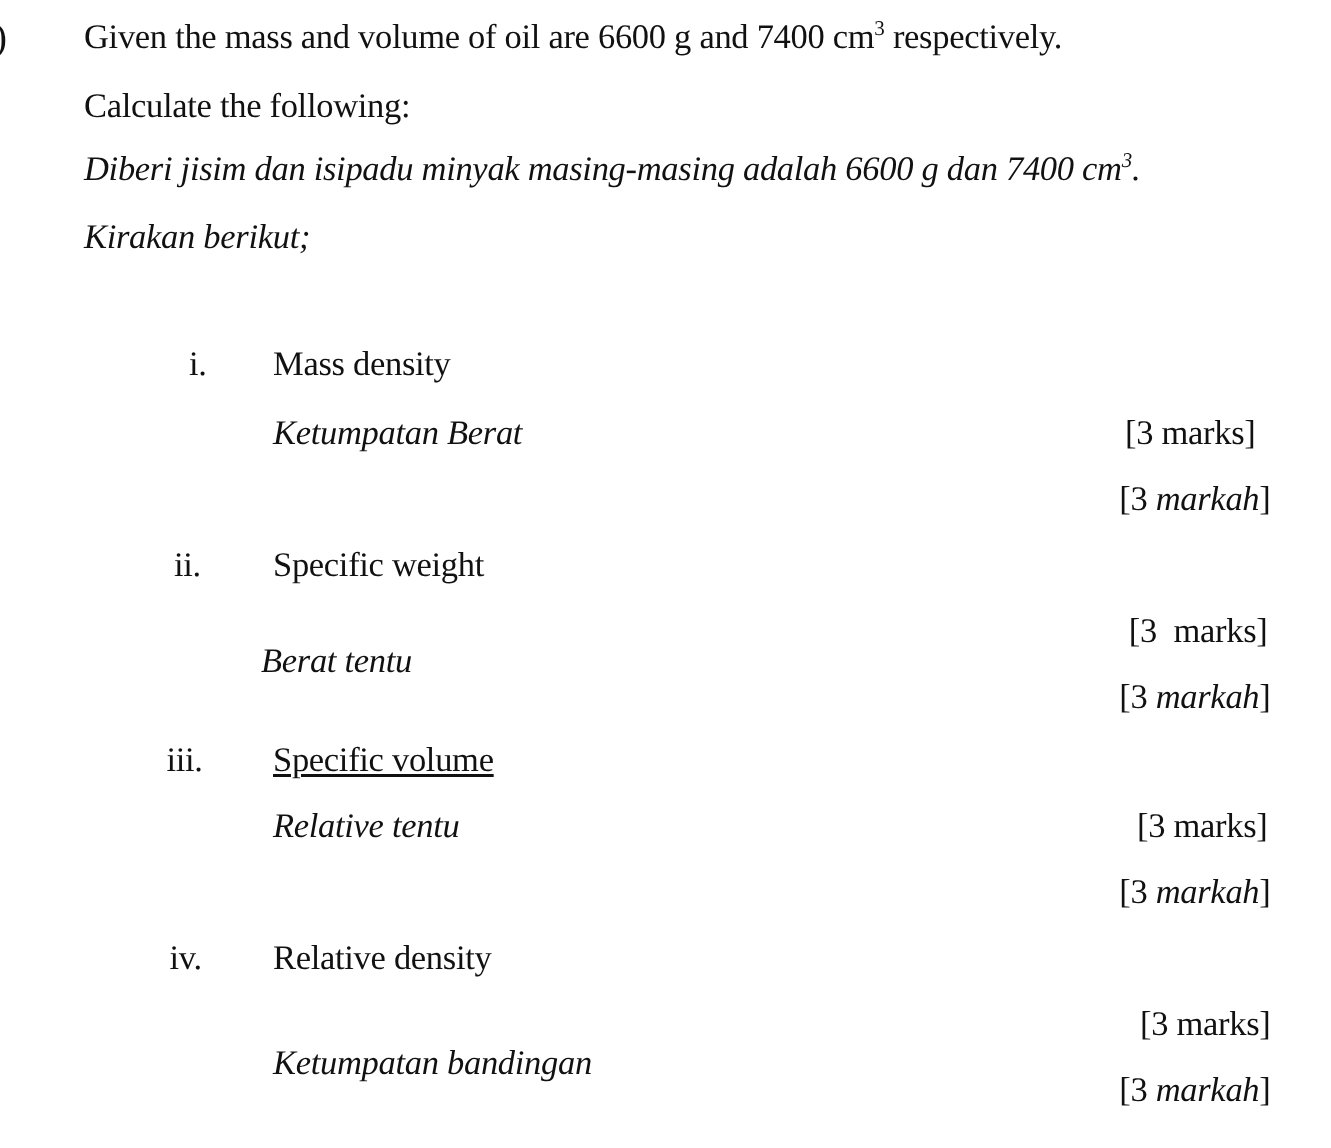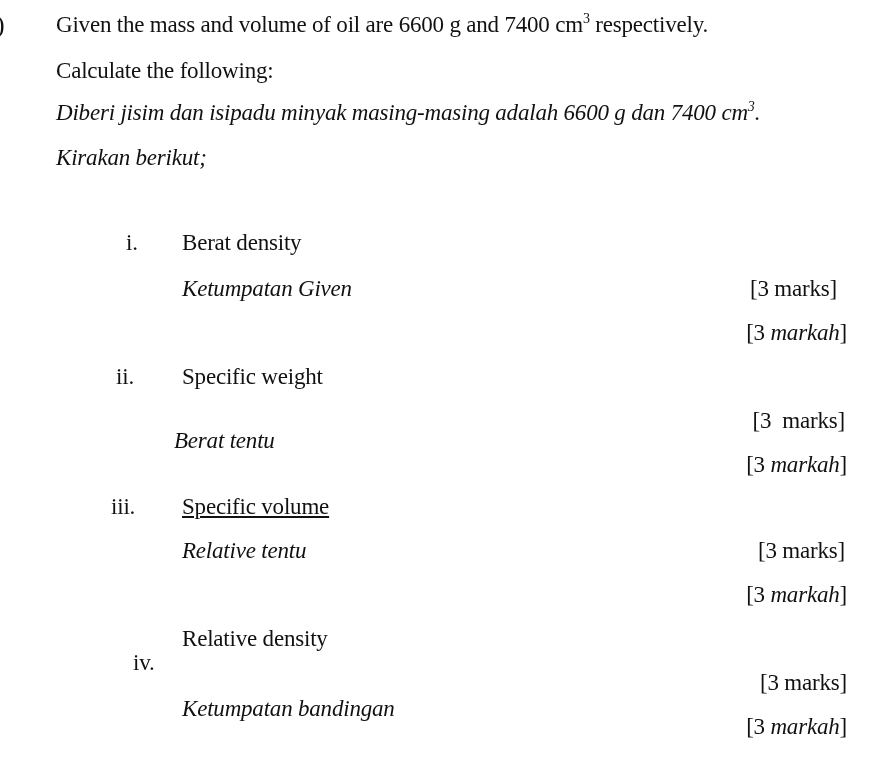--- a/index.html
+++ b/index.html
@@ -33,34 +33,34 @@
 <div class="abs t it" style="left:56px; top:100px;">
   <span>Diberi jisim dan isipadu minyak masing-masing adalah</span>
   <span>6600 g</span>
   <span>dan</span>
   <span><span>7400 cm</span><sup>3</sup><span>.</span></span>
 </div>
 
 <div class="abs t it" style="left:56px; top:145px;">Kirakan berikut;</div>
 
 <div class="abs t" style="left:126px; top:230px;">i.</div>
-<div class="abs t" style="left:182px; top:230px;">Berat density</div>
-<div class="abs t it" style="left:182px; top:276px;">Ketumpatan Given</div>
+<div class="abs t" style="left:182px; top:230px;">Mass density</div>
+<div class="abs t it" style="left:182px; top:276px;">Ketumpatan Berat</div>
 <div class="abs t right" style="right:50px; top:276px;">[3 marks]</div>
 <div class="abs t right" style="right:40px; top:320px;"><span>[3</span> <span class="it">markah</span><span>]</span></div>
 
 <div class="abs t" style="left:116px; top:364px;">ii.</div>
 <div class="abs t" style="left:182px; top:364px;">Specific weight</div>
 <div class="abs t it" style="left:174px; top:428px;">Berat tentu</div>
 <div class="abs t right" style="right:42px; top:408px; white-space:pre;">[3  marks]</div>
 <div class="abs t right" style="right:40px; top:452px;"><span>[3</span> <span class="it">markah</span><span>]</span></div>
 
 <div class="abs t" style="left:111px; top:494px;">iii.</div>
 <div class="abs t" style="left:182px; top:494px;text-decoration:underline;">Specific volume</div>
 <div class="abs t it" style="left:182px; top:538px;">Relative tentu</div>
 <div class="abs t right" style="right:42px; top:538px;">[3 marks]</div>
 <div class="abs t right" style="right:40px; top:582px;"><span>[3</span> <span class="it">markah</span><span>]</span></div>
 
-<div class="abs t" style="left:113px; top:650px;margin-left:20px;">iv.</div>
+<div class="abs t" style="left:113px; top:626px;">iv.</div>
 <div class="abs t" style="left:182px; top:626px;">Relative density</div>
 <div class="abs t it" style="left:182px; top:696px;font-style:italic;">Ketumpatan bandingan</div>
 <div class="abs t right" style="right:40px; top:670px;">[3 marks]</div>
 <div class="abs t right" style="right:40px; top:714px;"><span>[3</span> <span class="it">markah</span><span>]</span></div>
 
 </body></html>

